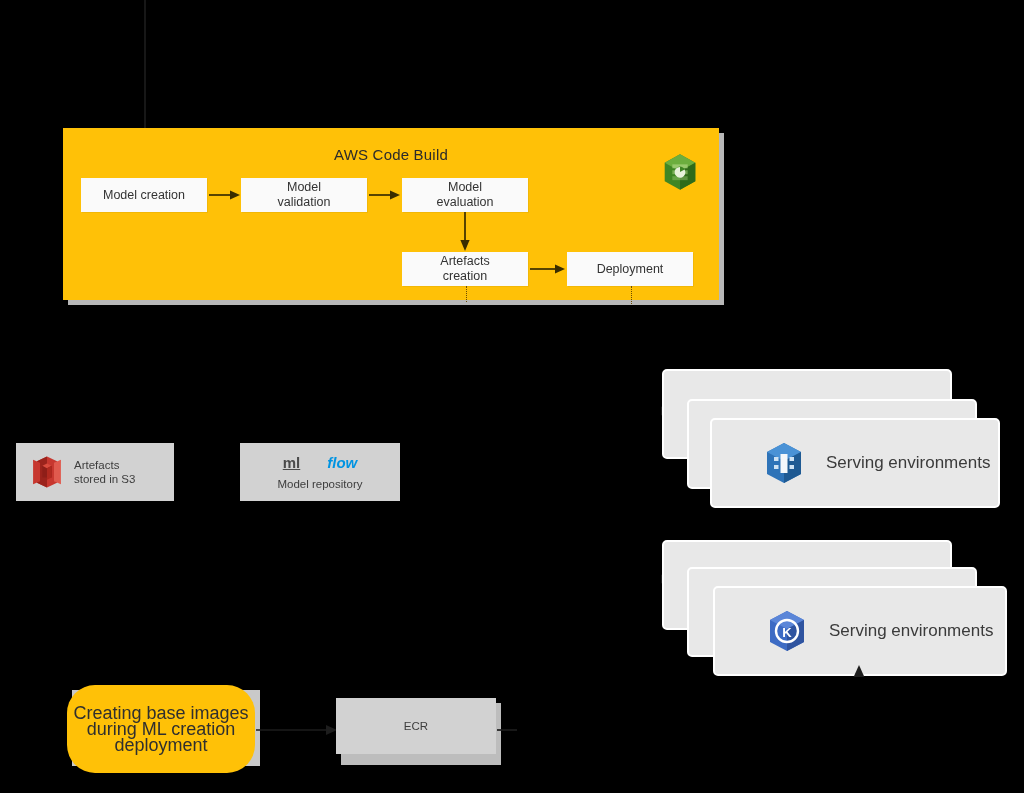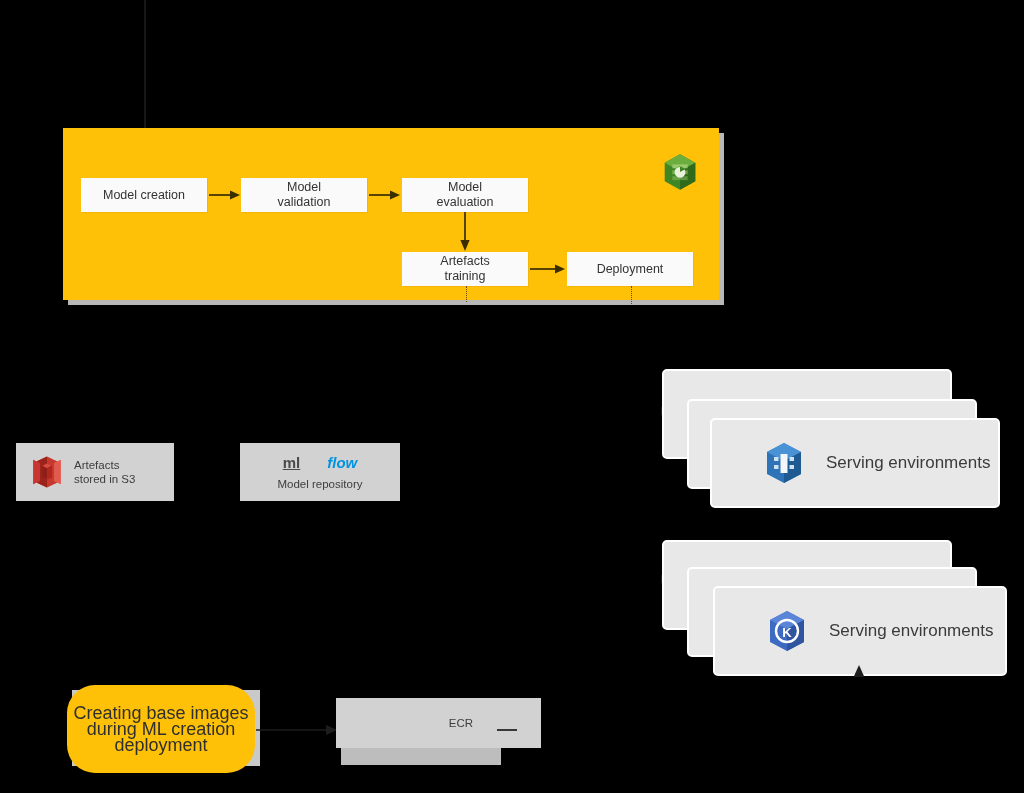--- a/index.html
+++ b/index.html
@@ -145,28 +145,27 @@
     top: 703px;
     width: 160px;
     height: 62px;
     background: #bdbdbd;
   }
   .ecr {
     position: absolute;
     left: 336px;
     top: 698px;
     width: 160px;
-    height: 50px;
+    height: 56px;
     background: #d2d2d2;
     display: flex;
     align-items: center;
     justify-content: center;
     font-size: 11.5px;
     color: #3d3d3d;
-    padding-left: 45px;
   }
 
   .s3-icon { width: 34px; height: 34px; flex: 0 0 auto; }
   .mlflow-wrap {
     display: flex;
     flex-direction: column;
     align-items: center;
     justify-content: center;
     width: 100%;
   }
@@ -180,20 +179,21 @@
 <div class="canvas">
 
   <svg class="arrow-v" style="left:135px; top:0px;" width="20" height="180">
     <line x1="10" y1="0" x2="10" y2="166" stroke="#1d1d1d" stroke-width="1.6"></line>
     <polygon points="10,176 5.4,164 14.6,164" fill="#1d1d1d"></polygon>
   </svg>
 
   <div class="codebuild-shadow"></div>
   <div class="codebuild">
 
+    <div class="codebuild-title">AWS Code Build</div>
 
     <svg class="codebuild-icon" viewBox="0 0 40 44">
       <polygon points="20,1 38,11 38,33 20,43 2,33 2,11" fill="#3F8624"></polygon>
       <polygon points="20,1 38,11 20,21 2,11" fill="#6CAE3E"></polygon>
       <polygon points="20,21 38,11 38,33 20,43" fill="#2F6B1A"></polygon>
       <rect x="11" y="13" width="18" height="4.6" fill="#A7D27C" opacity=".75"></rect>
       <rect x="11" y="20" width="18" height="4.6" fill="#A7D27C" opacity=".55"></rect>
       <rect x="11" y="27" width="18" height="4.6" fill="#A7D27C" opacity=".4"></rect>
       <circle cx="20" cy="22" r="6.4" fill="#3F8624"></circle>
       <path d="M20 16 a6.4 6.4 0 1 0 5.4 3 l-5.4 3 z" fill="#E8F2DA"></path>
@@ -223,21 +223,21 @@
       <span>evaluation</span>
     </div>
 
     <svg class="arrow-v" style="left:394px; top:84px;" width="16" height="40">
       <line x1="8" y1="0" x2="8" y2="31" stroke="#3A2D00" stroke-width="1.7"></line>
       <polygon points="8,39 3.4,28 12.6,28" fill="#3A2D00"></polygon>
     </svg>
 
     <div class="pbox" style="left:339px; top:124px; width:126px; height:34px; flex-direction:column;">
       <span>Artefacts</span>
-      <span>training</span>
+      <span>creation</span>
     </div>
 
     <svg class="arrow-h" style="left:467px; top:134px;" width="36" height="14">
       <line x1="0" y1="7" x2="27" y2="7" stroke="#3A2D00" stroke-width="1.7"></line>
       <polygon points="35,7 25,2.5 25,11.5" fill="#3A2D00"></polygon>
     </svg>
 
     <div class="pbox" style="left:504px; top:124px; width:126px; height:34px;">
       <span>Deployment</span>
     </div>

